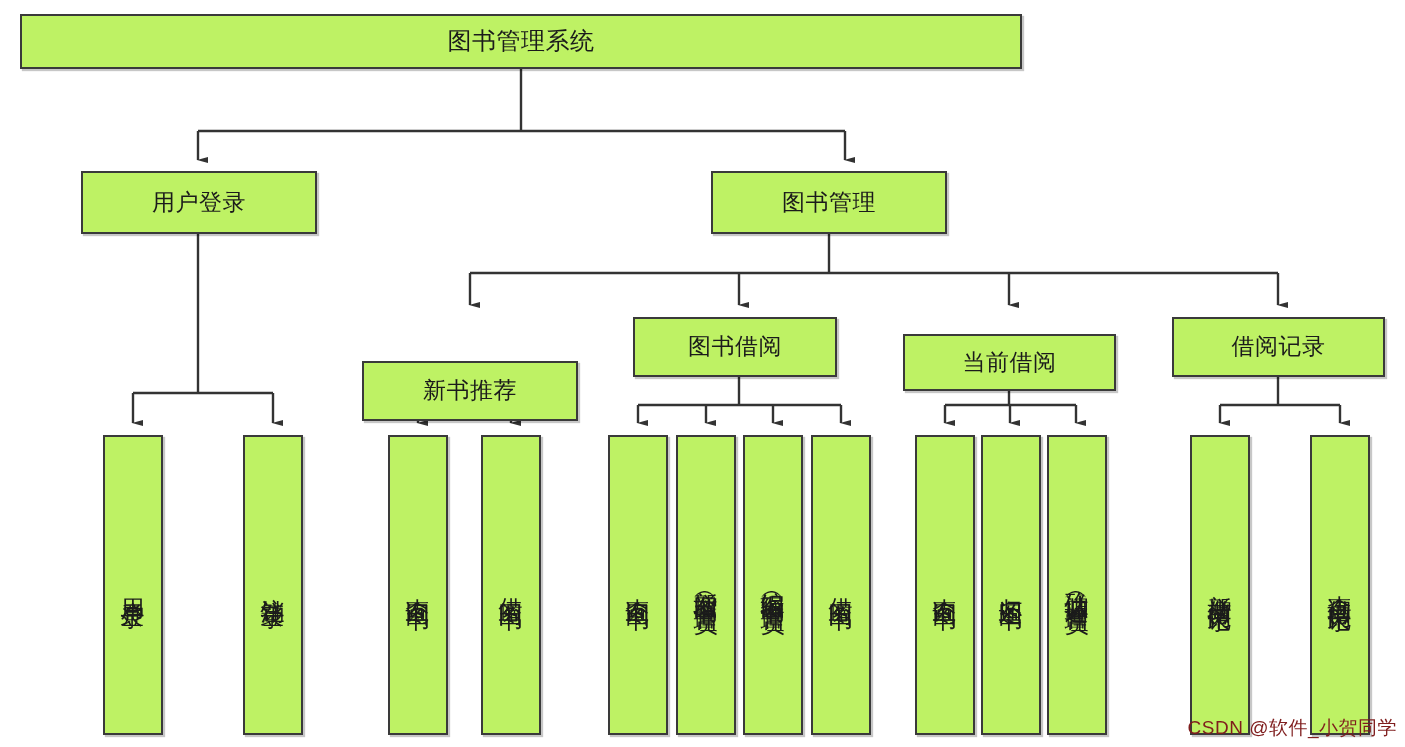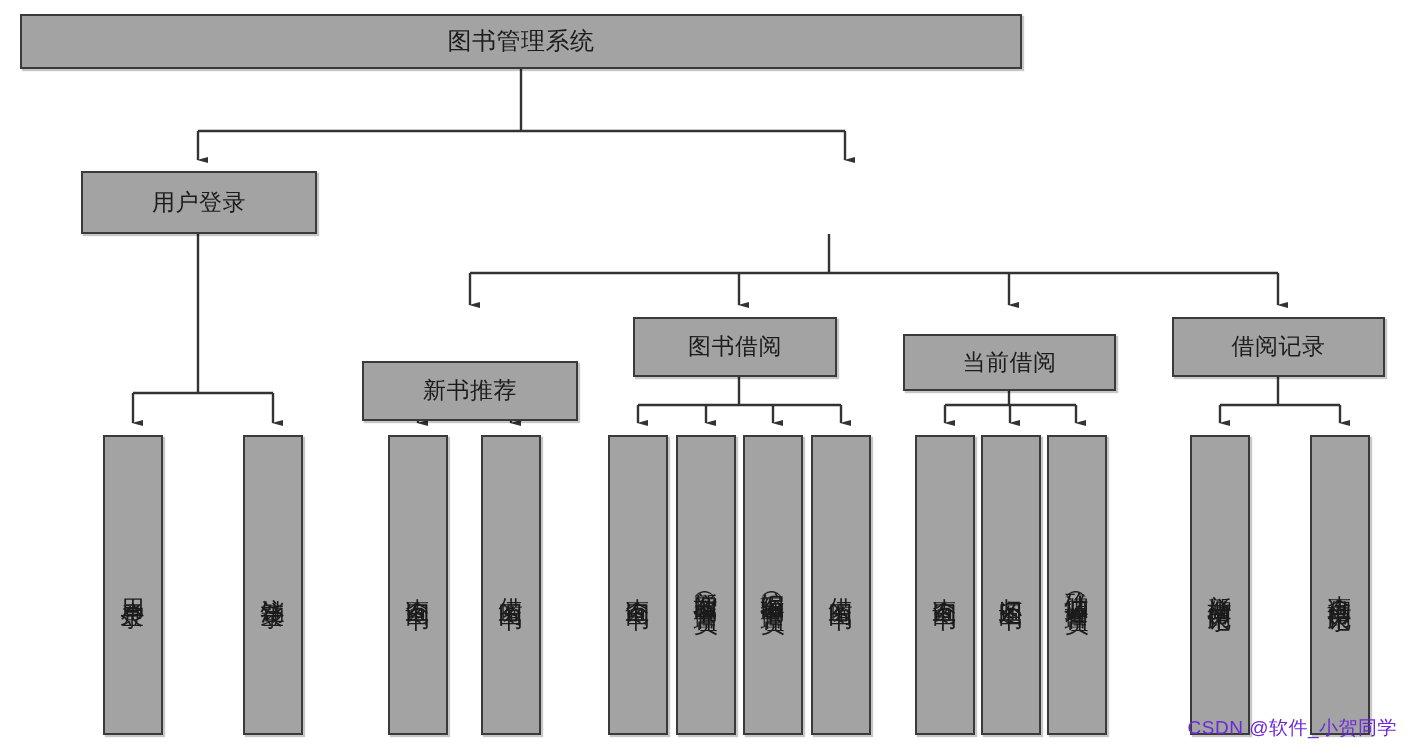--- a/index.html
+++ b/index.html
@@ -22,21 +22,21 @@
     position: absolute;
     left: 0;
     top: 0;
     width: 1405px;
     height: 747px;
     pointer-events: none;
   }
   .node {
     position: absolute;
     box-sizing: border-box;
-    background: #a3a3a3;
+    background: #bef264;
     border: 2px solid #3a3a3a;
     box-shadow: 2px 2px 1px rgba(0,0,0,0.22);
     display: flex;
     align-items: center;
     justify-content: center;
     color: #1b1b1b;
     text-align: center;
   }
   .node-label {
     display: block;
@@ -63,21 +63,21 @@
     font-size: 24px;
     line-height: 1.05;
     letter-spacing: 3px;
     white-space: nowrap;
   }
   .watermark {
     position: absolute;
     right: 8px;
     bottom: 6px;
     font-size: 19px;
-    color: #6d28d9;
+    color: #7f1d1d;
     white-space: nowrap;
     letter-spacing: 0.5px;
   }
 </style>
 </head>
 <body>
 
 <div id="canvas">
 
   <svg class="wires" viewBox="0 0 1405 747" xmlns="http://www.w3.org/2000/svg">
@@ -131,20 +131,23 @@
   </svg>
 
   <div class="node horiz root" style="left:20px; top:14px; width:1002px; height:55px;">
     <span class="node-label">图书管理系统</span>
   </div>
 
   <div class="node horiz" style="left:81px; top:171px; width:236px; height:63px;">
     <span class="node-label">用户登录</span>
   </div>
 
+  <div class="node horiz" style="left:711px; top:171px; width:236px; height:63px;">
+    <span class="node-label">图书管理</span>
+  </div>
 
   <div class="node horiz" style="left:362px; top:317px; width:216px; height:60px;margin-top:44px;">
     <span class="node-label">新书推荐</span>
   </div>
 
   <div class="node horiz" style="left:633px; top:317px; width:204px; height:60px;">
     <span class="node-label">图书借阅</span>
   </div>
 
   <div class="node horiz" style="left:903px; top:334px; width:213px; height:57px;">

